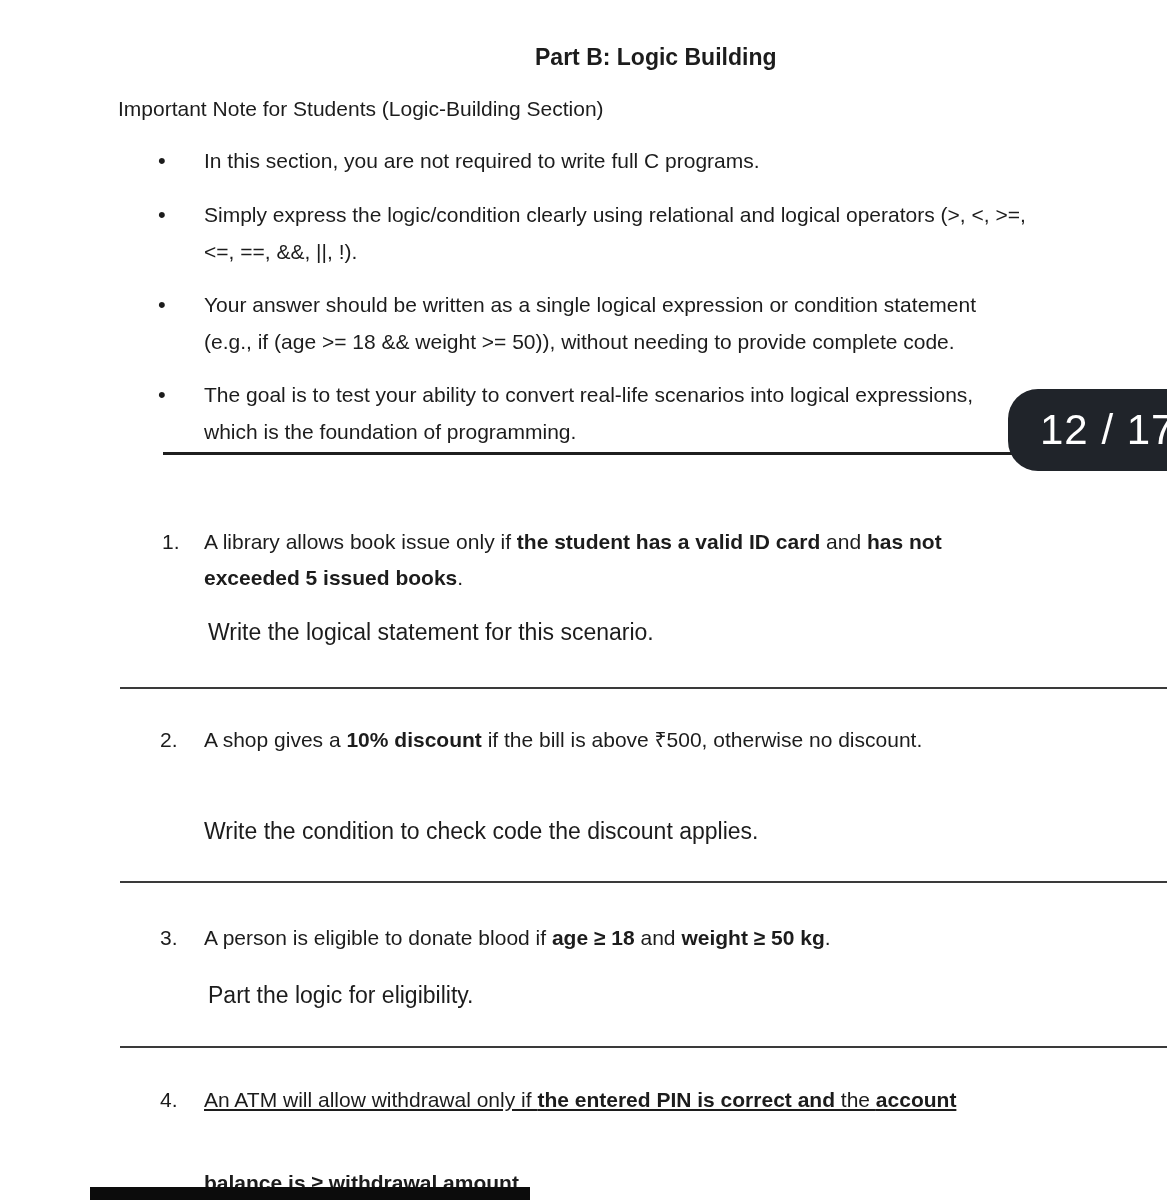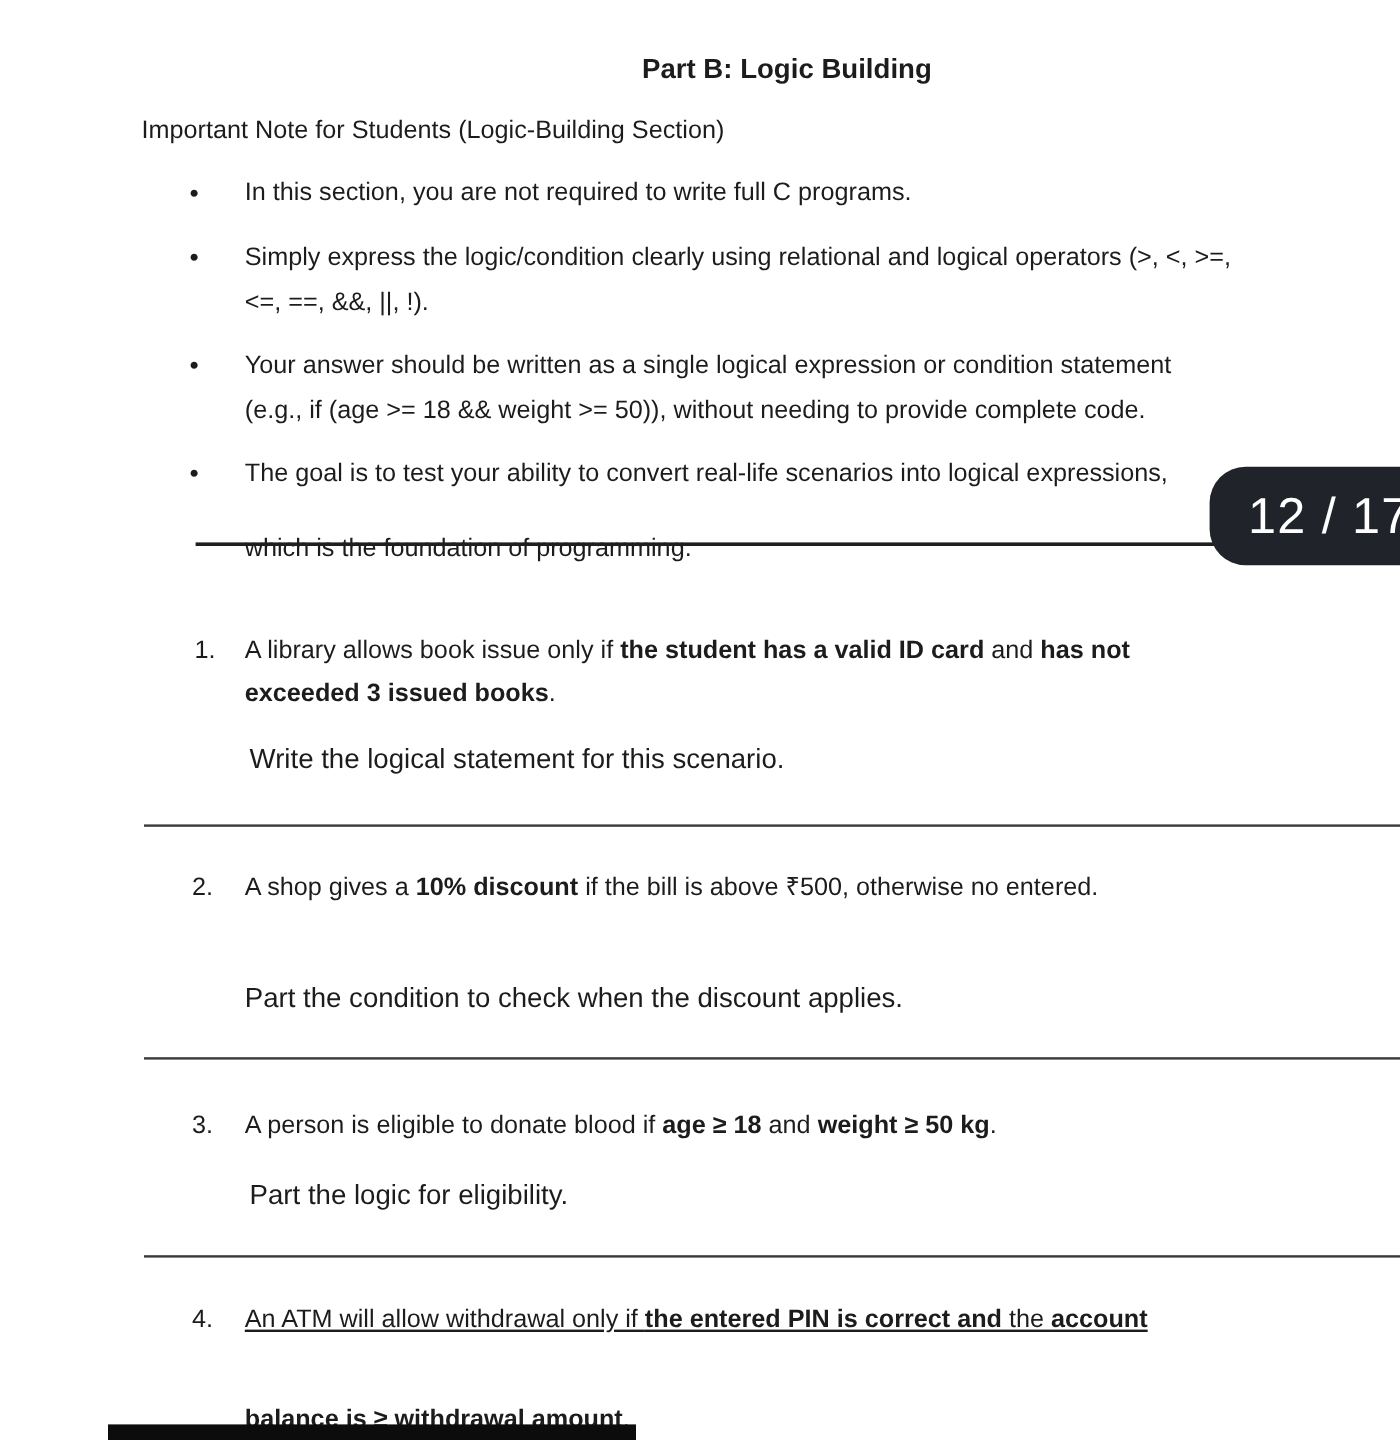--- a/index.html
+++ b/index.html
@@ -82,38 +82,38 @@
   <span class="abs bullet-dot" style="left:158px; top:202px;">•</span>
   <div class="abs" style="left:204px; top:202px;">Simply express the logic/condition clearly using relational and logical operators (&gt;, &lt;, &gt;=,</div>
   <div class="abs" style="left:204px; top:239px;">&lt;=, ==, &amp;&amp;, ||, !).</div>
 
   <span class="abs bullet-dot" style="left:158px; top:292px;">•</span>
   <div class="abs" style="left:204px; top:292px;">Your answer should be written as a single logical expression or condition statement</div>
   <div class="abs" style="left:204px; top:329px;">(e.g., if (age &gt;= 18 &amp;&amp; weight &gt;= 50)), without needing to provide complete code.</div>
 
   <span class="abs bullet-dot" style="left:158px; top:382px;">•</span>
   <div class="abs" style="left:204px; top:382px;">The goal is to test your ability to convert real-life scenarios into logical expressions,</div>
-  <div class="abs" style="left:204px; top:419px;margin-top:25px;">which is the foundation of programming.</div>
+  <div class="abs" style="left:204px; top:419px;">which is the foundation of programming.</div>
 
   <div class="underline" style="left:163px; top:452px; width:1004px;"></div>
 
   <div class="page-badge">
     <span>12 / 17</span>
   </div>
 
   <div class="abs" style="left:162px; top:529px;">1.</div>
   <div class="abs" style="left:204px; top:529px;"><span>A library allows book issue only if </span><span style="font-weight: 700;">the student has a valid ID card</span><span> and </span><span style="font-weight: 700;">has not</span></div>
-  <div class="abs" style="left:204px; top:565px;"><span style="font-weight: 700;">exceeded 3 issued books</span><span>.</span></div>
+  <div class="abs" style="left:204px; top:565px;"><span style="font-weight: 700;">exceeded 5 issued books</span><span>.</span></div>
   <div class="abs prompt" style="left:208px; top:619px;">Write the logical statement for this scenario.</div>
 
   <div class="hr" style="left:120px; top:687px; width:1047px;"></div>
 
   <div class="abs" style="left:160px; top:727px;">2.</div>
-  <div class="abs" style="left:204px; top:727px;"><span>A shop gives a </span><span style="font-weight: 700;">10% discount</span><span> if the bill is above ₹500, otherwise no entered.</span></div>
-  <div class="abs prompt" style="left:204px; top:818px;">Part the condition to check when the discount applies.</div>
+  <div class="abs" style="left:204px; top:727px;"><span>A shop gives a </span><span style="font-weight: 700;">10% discount</span><span> if the bill is above ₹500, otherwise no discount.</span></div>
+  <div class="abs prompt" style="left:204px; top:818px;">Write the condition to check code the discount applies.</div>
 
   <div class="hr" style="left:120px; top:881px; width:1047px;"></div>
 
   <div class="abs" style="left:160px; top:925px;">3.</div>
   <div class="abs" style="left:204px; top:925px;"><span>A person is eligible to donate blood if </span><span style="font-weight: 700;">age ≥ 18</span><span> and </span><span style="font-weight: 700;">weight ≥ 50 kg</span><span>.</span></div>
   <div class="abs prompt" style="left:208px; top:982px;">Part the logic for eligibility.</div>
 
   <div class="hr" style="left:120px; top:1046px; width:1047px;"></div>
 
   <div class="abs" style="left:160px; top:1087px;">4.</div>

